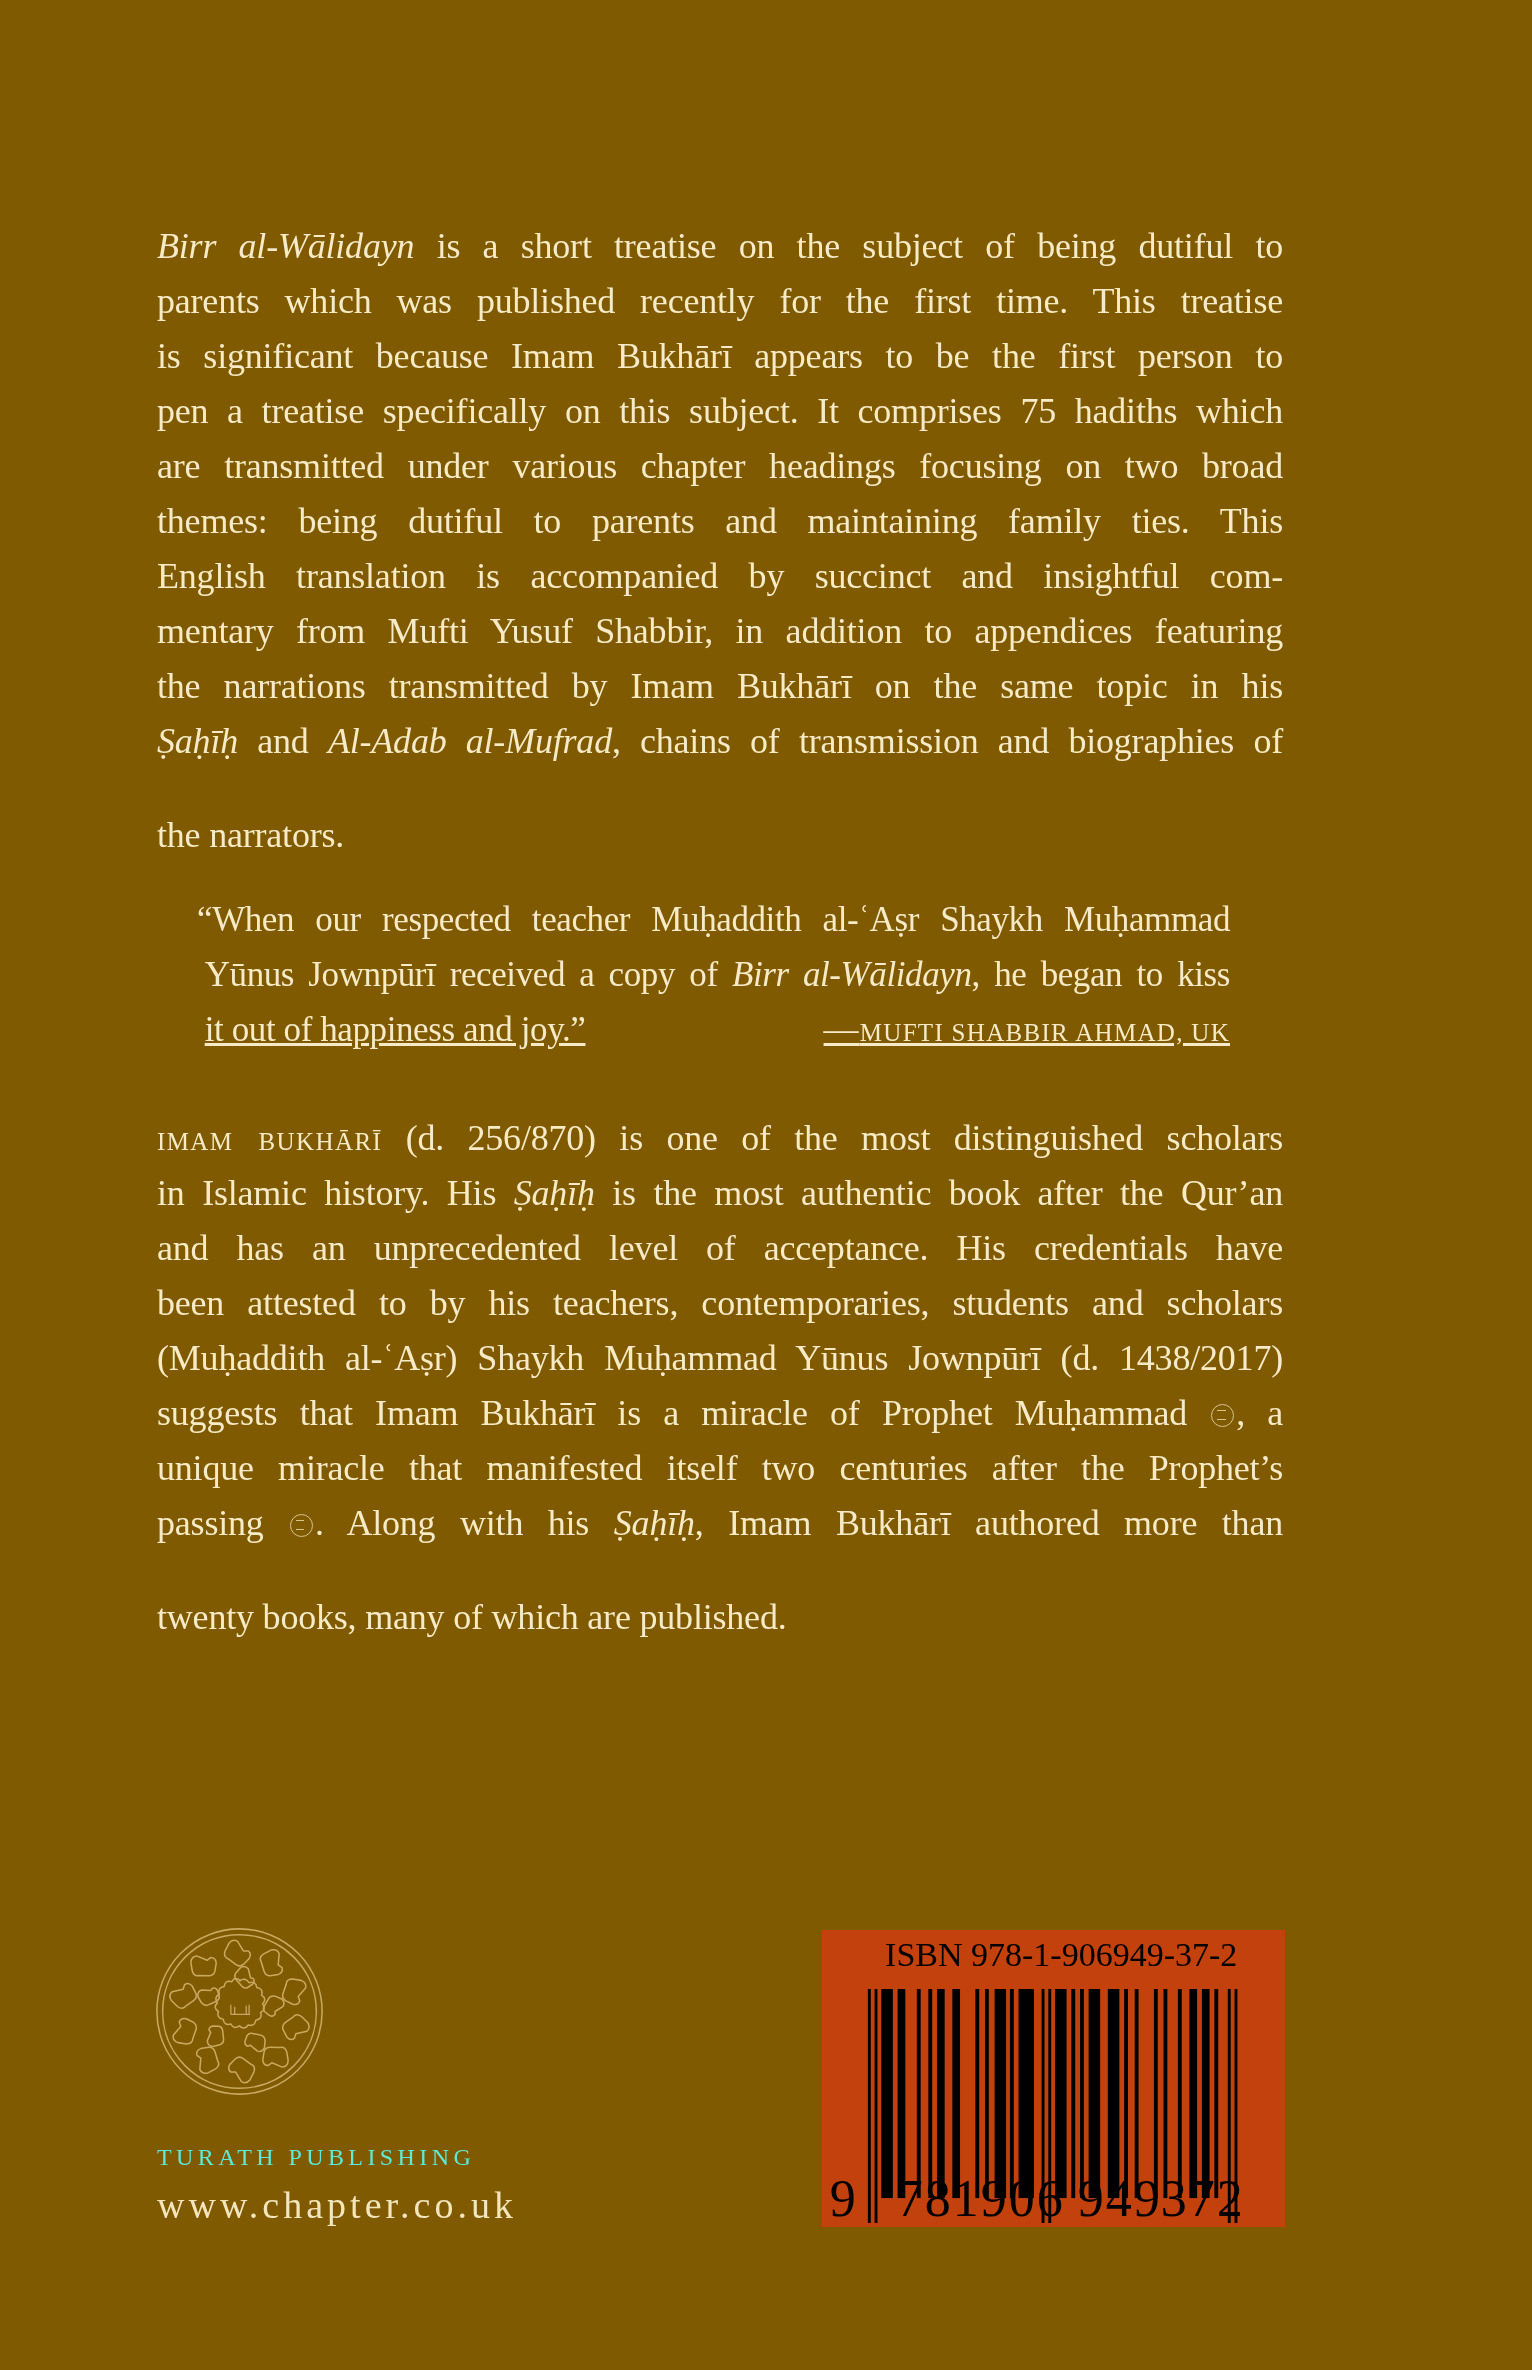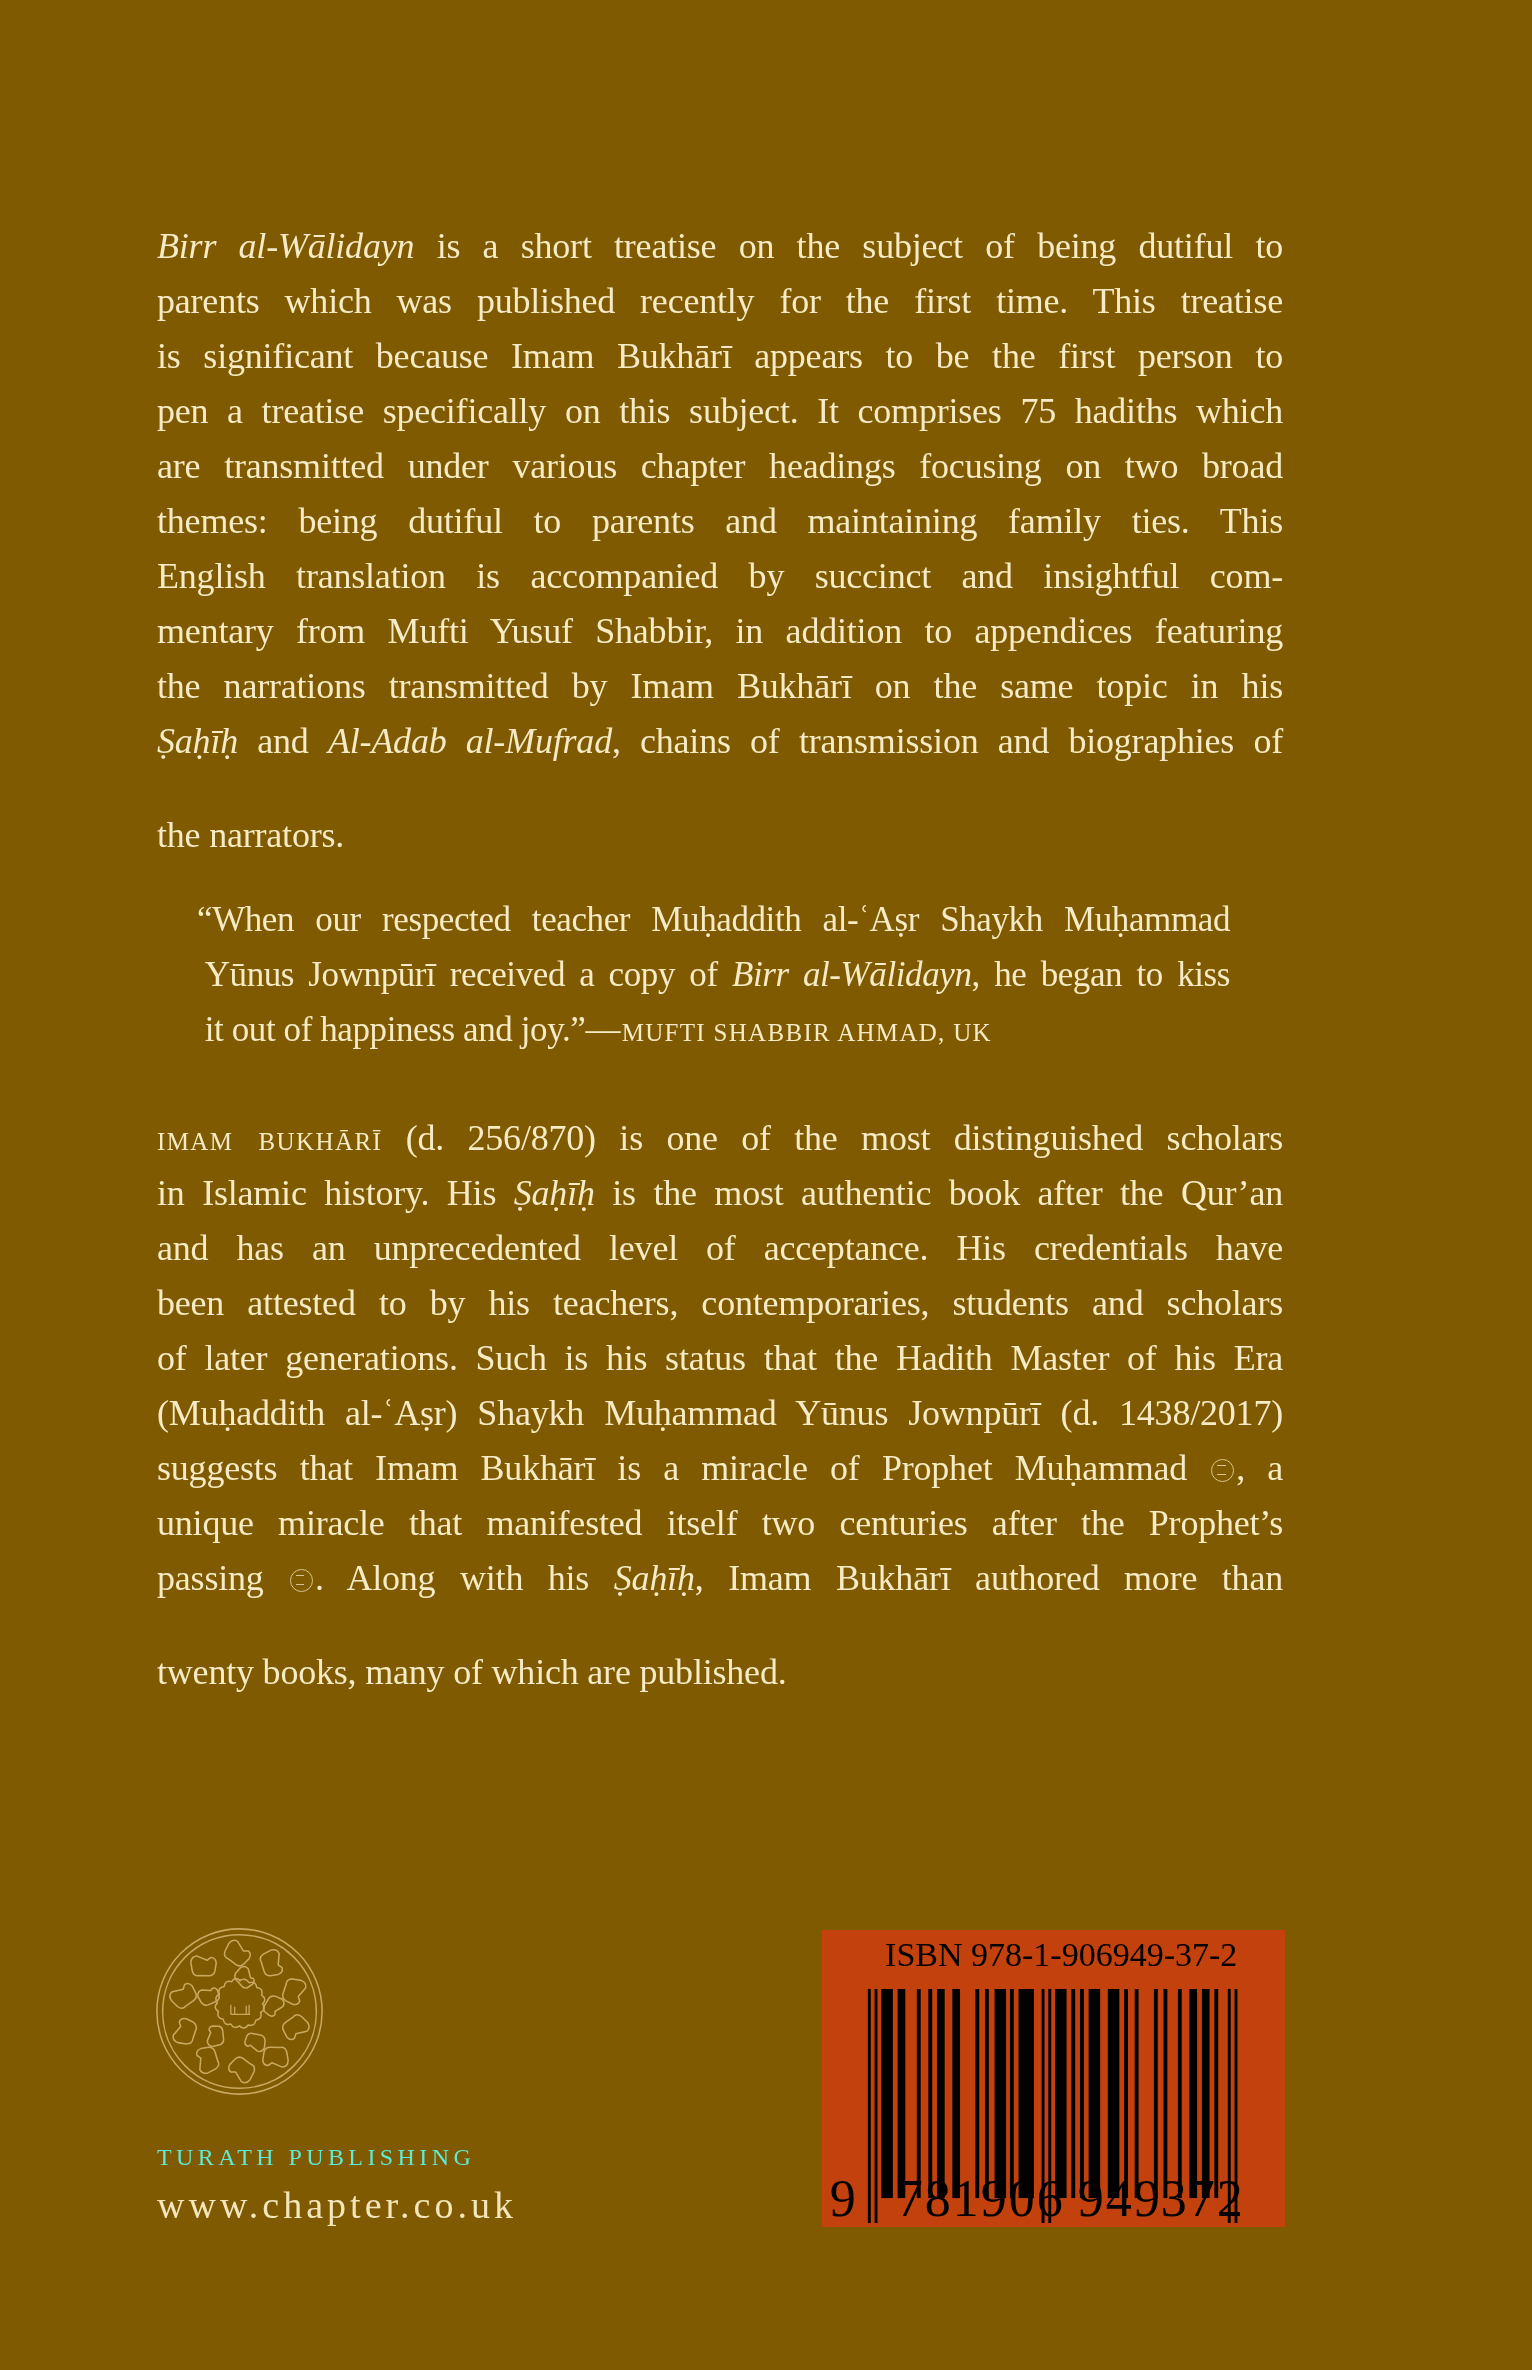--- a/index.html
+++ b/index.html
@@ -21,21 +21,21 @@
     #p3 { top: 1111px; }
     .quote {
       position: absolute; left: 197px; width: 1033px;
       font-size: 35px; line-height: 55px;
       letter-spacing: -0.4px;
       top: 892px;
     }
     .quote .ln { display: block; white-space: nowrap; height: 55px; text-align: justify; text-align-last: justify; }
     .quote .ln.first { margin-left: 0; }
     .quote .ln.indent { padding-left: 7.7px; }
-    .quote .ln.lastq { display: flex; padding-left: 7.7px; }
+    .quote .ln.lastq { display: flex; justify-content: space-between; padding-left: 7.7px; text-decoration: underline; }
     .sc { font-variant: small-caps; letter-spacing: 1.4px; text-transform: lowercase; }
     .attrib { font-variant: small-caps; letter-spacing: 1.2px; }
     .attrib .caps { font-size: 25px; letter-spacing: 1.3px; }
     i { font-style: italic; margin-top: 25px; }
     .honor { display: inline-block; width: 21px; height: 21px; border: 1.4px solid #d8c48e; border-radius: 50%; vertical-align: -1.9px; margin: 0 1.9px; position: relative; }
     .honor::after { content: ""; position: absolute; left: 4.8px; top: 4.8px; width: 8.6px; height: 8.6px; border-top: 1.4px solid #d8c48e; border-bottom: 1.4px solid #d8c48e; }
     .logo { position: absolute; left: 154px; top: 1926px; width: 171px; height: 171px; }
     .publisher {
       position: absolute; left: 157px; top: 2144px;
       font-size: 24px; letter-spacing: 4.4px; text-transform: uppercase;
@@ -82,21 +82,20 @@
     <span>it out of happiness and joy.”</span>
     <span class="attrib"><span>—</span><span class="caps" style="text-transform:uppercase;">Mufti Shabbir Ahmad, UK</span></span>
   </span>
 </div>
 
 <div class="para" id="p3">
   <span class="ln"><span class="sc">Imam Bukhārī</span><span> (d. 256/870) is one of the most distinguished scholars</span></span>
   <span class="ln"><span>in Islamic history. His </span><i>Ṣaḥīḥ</i><span> is the most authentic book after the Qur’an</span></span>
   <span class="ln">and has an unprecedented level of acceptance. His credentials have</span>
   <span class="ln">been attested to by his teachers, contemporaries, students and scholars</span>
-  <span class="ln">of later generations. Such is his status that the Hadith Master of his Era</span>
   <span class="ln">(Muḥaddith al-ʿAṣr) Shaykh Muḥammad Yūnus Jownpūrī (d. 1438/2017)</span>
   <span class="ln"><span>suggests that Imam Bukhārī is a miracle of Prophet Muḥammad</span> <span class="honor"></span><span>, a</span></span>
   <span class="ln">unique miracle that manifested itself two centuries after the Prophet’s</span>
   <span class="ln"><span>passing</span> <span class="honor"></span><span>. Along with his </span><i>Ṣaḥīḥ</i><span>, Imam Bukhārī authored more than</span></span>
   <span class="ln last">twenty books, many of which are published.</span>
 </div>
 
 <svg class="logo" viewBox="0 0 178 178">
   <g fill="none" stroke="#c9a860" stroke-width="1.6" stroke-linejoin="round">
     <circle cx="89" cy="89" r="86"></circle>

